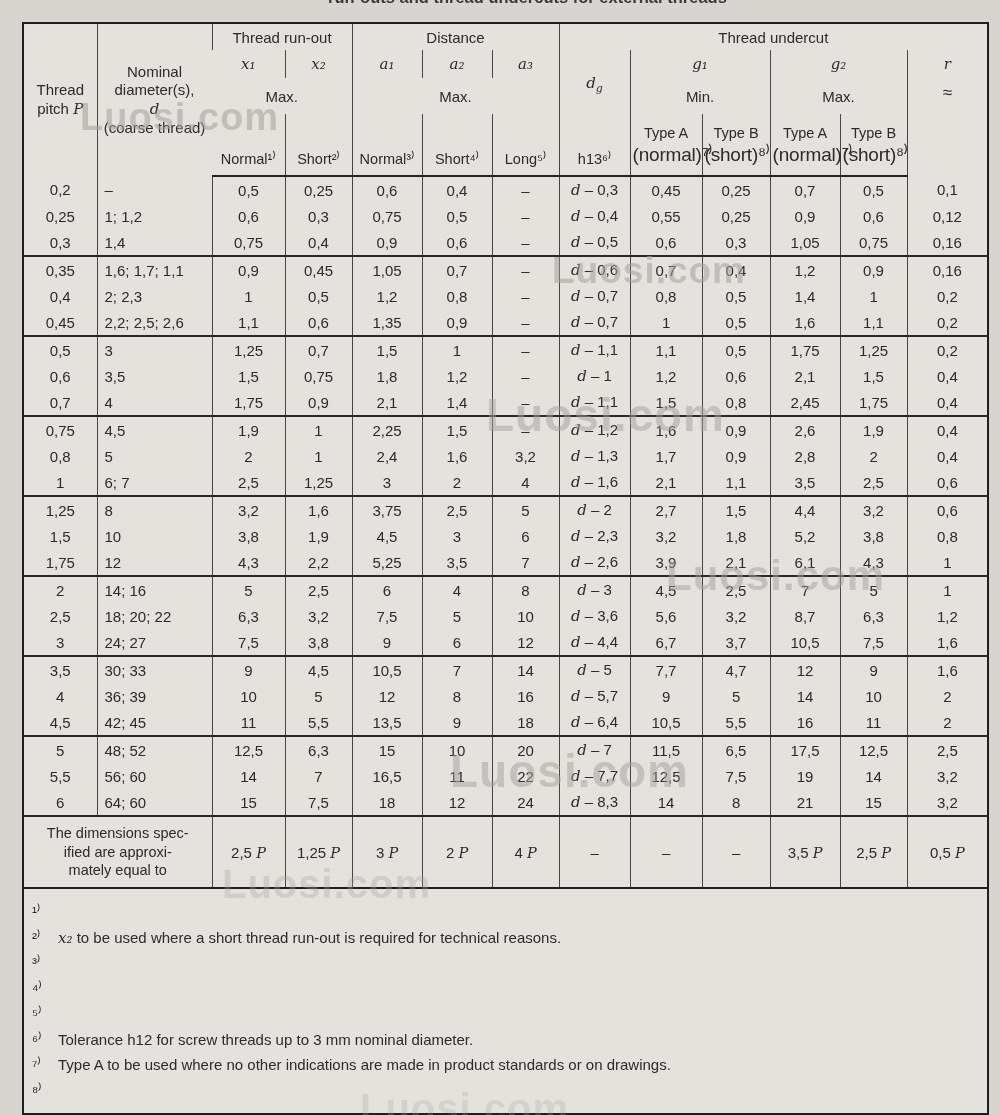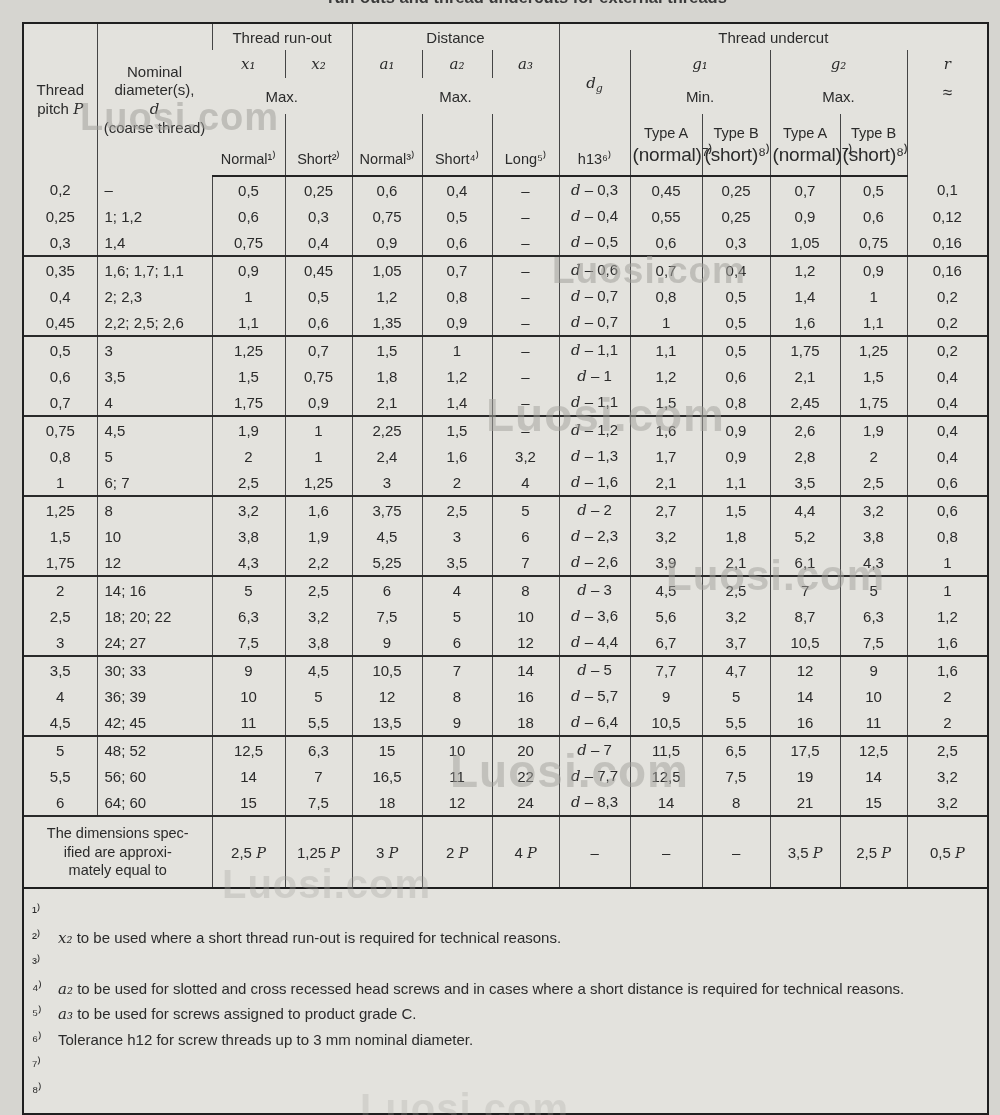--- a/index.html
+++ b/index.html
@@ -551,32 +551,31 @@
         </div>
         <div class="fn">
           <span class="mk">²⁾</span>
           <span><span class="lead">x₂</span><span class="txt"> to be used where a short thread run-out is required for technical reasons.</span></span>
         </div>
         <div class="fn">
           <span class="mk">³⁾</span>
         </div>
         <div class="fn">
           <span class="mk">⁴⁾</span>
-          <span><span class="lead">a₂</span><span class="txt"> to be used for slotted and cross recessed head screws and in cases where a short distance is required for technical reasons.</span></span>
         </div>
         <div class="fn">
           <span class="mk">⁵⁾</span>
-          <span><span class="lead">a₃</span><span class="txt"> to be used for screws assigned to product grade C.</span></span>
         </div>
         <div class="fn">
           <span class="mk">⁶⁾</span>
           <span><span class="lead"></span><span class="txt">Tolerance h12 for screw threads up to 3 mm nominal diameter.</span></span>
         </div>
         <div class="fn">
           <span class="mk">⁷⁾</span>
+          <span><span class="lead"></span><span class="txt">Type A to be used where no other indications are made in product standards or on drawings.</span></span>
         </div>
         <div class="fn">
           <span class="mk">⁸⁾</span>
         </div>
       </div>
   </div>
 
   <span class="wm wm1">Luosi.com</span>
   <span class="wm wm2">Luosi.com</span>
   <span class="wm wm3">Luosi.com</span>

